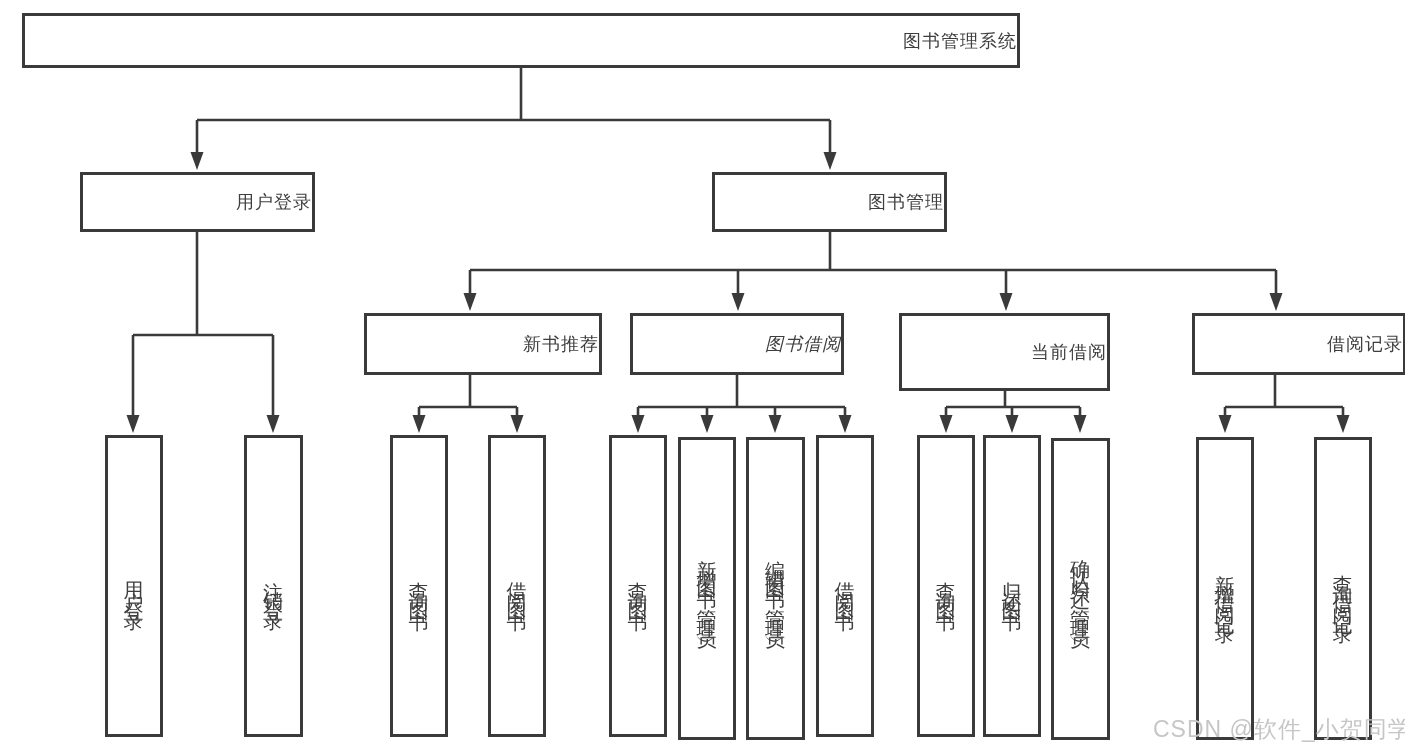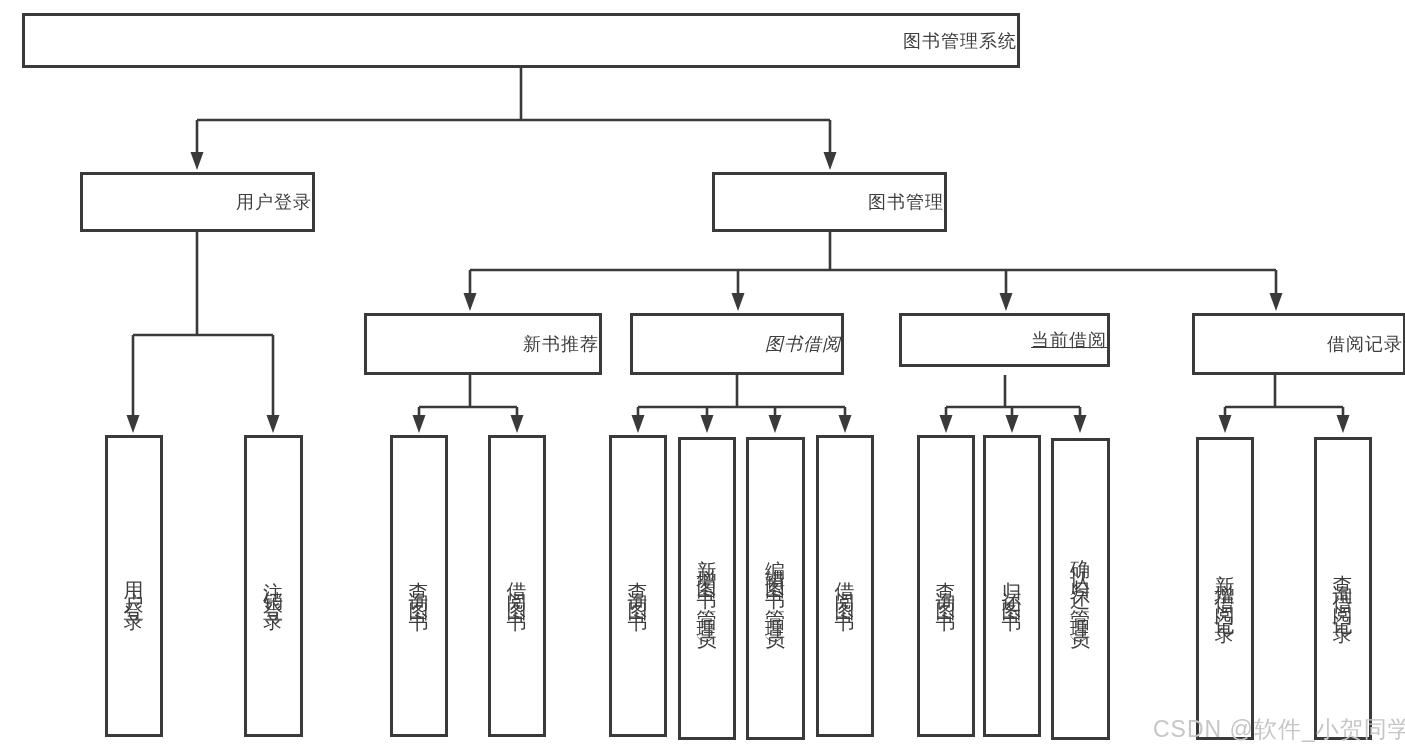--- a/index.html
+++ b/index.html
@@ -147,21 +147,21 @@
   <div class="box hbox" style="left:700px; top:172px; width:235px; height:60px;margin-left:12px;">
     <span>图书管理</span>
   </div>
 
   <div class="box hbox" style="left:364px; top:313px; width:238px; height:62px;">
     <span>新书推荐</span>
   </div>
   <div class="box hbox" style="left:630px; top:313px; width:214px; height:62px;font-style:italic;">
     <span>图书借阅</span>
   </div>
-  <div class="box hbox" style="left:899px; top:313px; width:211px; height:54px;text-decoration:underline;">
+  <div class="box hbox" style="left:899px; top:313px; width:211px; height:78px;">
     <span>当前借阅</span>
   </div>
   <div class="box hbox" style="left:1168px; top:313px; width:214px; height:62px;margin-left:24px;">
     <span>借阅记录</span>
   </div>
 
   <div class="box vbox" style="left:105px; top:435px; width:58px; height:302px;">
     <span>用户登录</span>
   </div>
   <div class="box vbox" style="left:244px; top:435px; width:59px; height:302px;">

